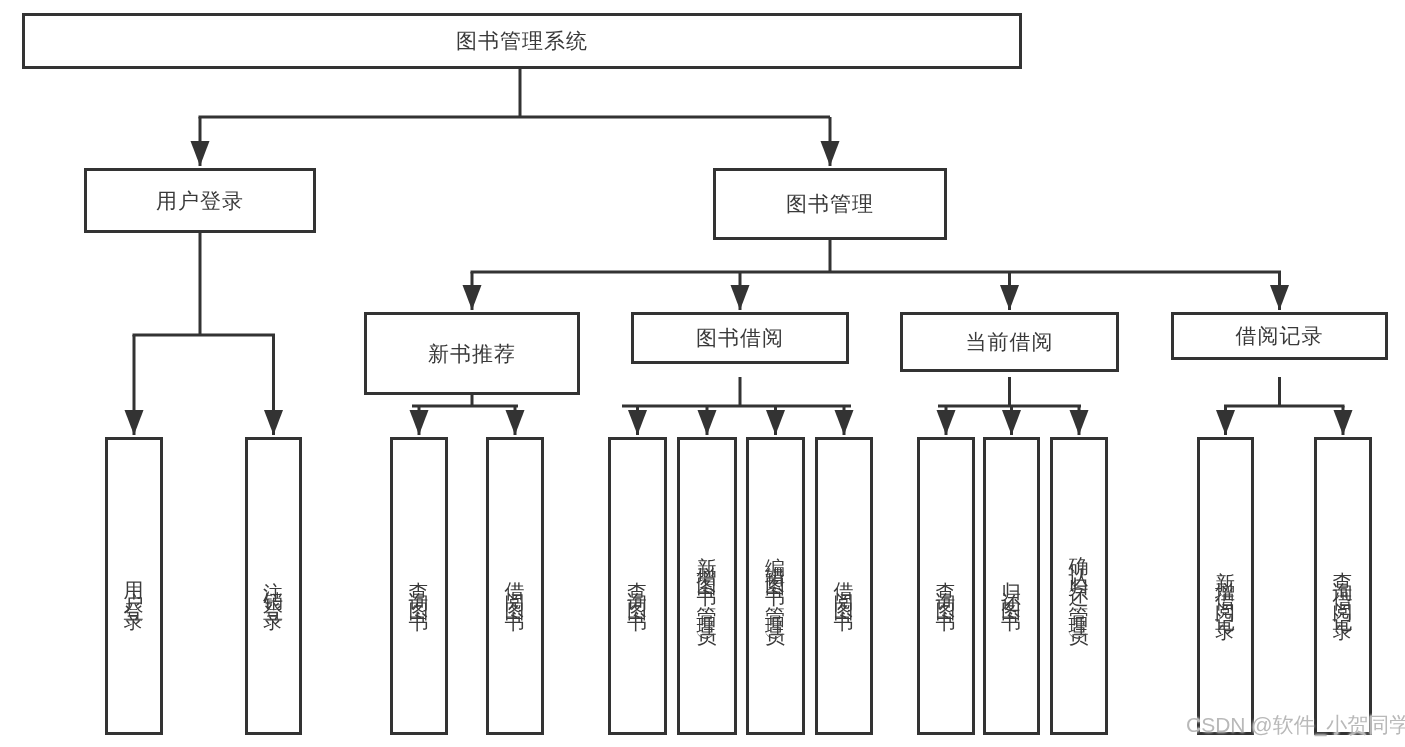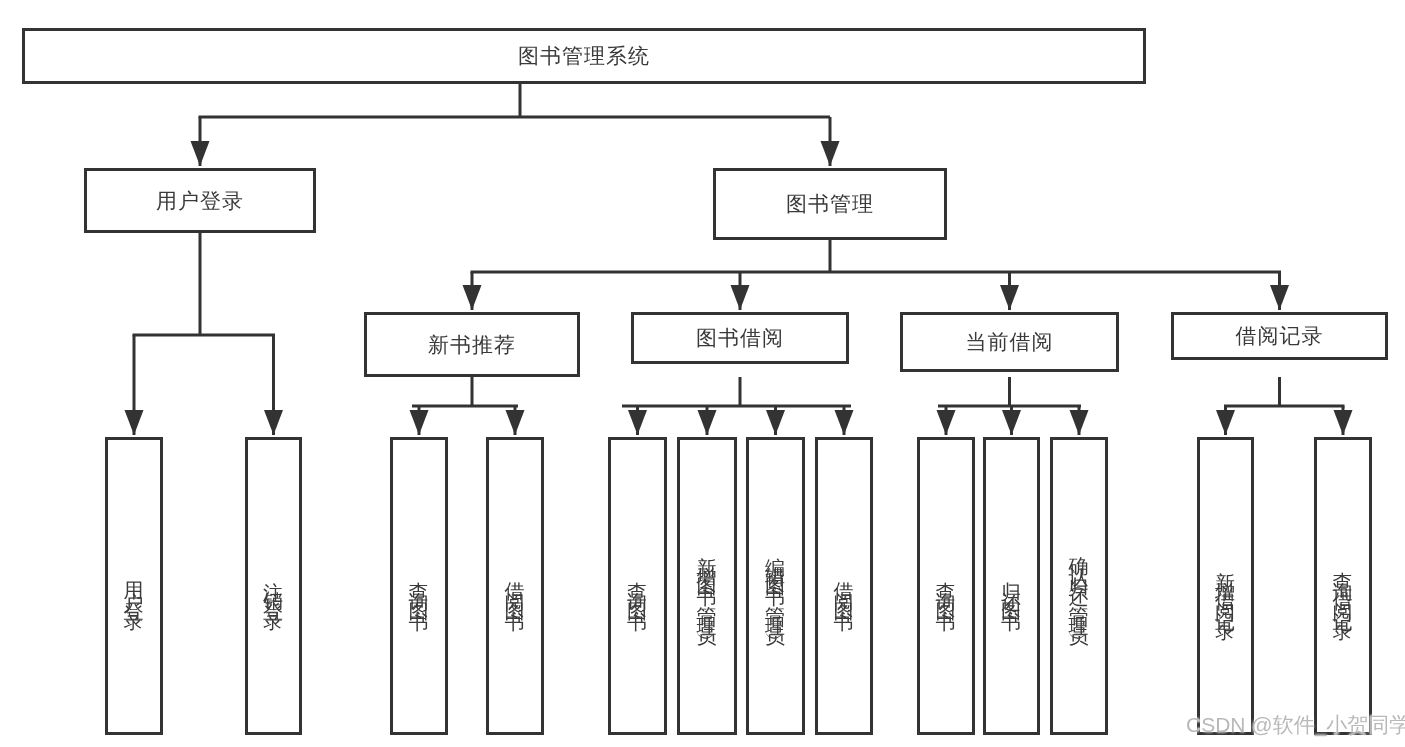--- a/index.html
+++ b/index.html
@@ -113,32 +113,32 @@
     <path class="ln" d="M946,406 V435" marker-end="url(#arrow)"></path>
     <path class="ln" d="M1011.5,406 V435" marker-end="url(#arrow)"></path>
     <path class="ln" d="M1079,406 V435" marker-end="url(#arrow)"></path>
 
     <path class="ln" d="M1279.5,377 V406"></path>
     <path class="ln" d="M1224,406 H1344.5"></path>
     <path class="ln" d="M1225.5,406 V435" marker-end="url(#arrow)"></path>
     <path class="ln" d="M1343,406 V435" marker-end="url(#arrow)"></path>
   </svg>
 
-  <div class="node hbox" style="left:22px; top:28px; width:1124px; height:56px">
+  <div class="node hbox" style="left:22px; top:13px; width:1000px; height:56px">
     <span>图书管理系统</span>
   </div>
 
   <div class="node hbox" style="left:84px; top:168px; width:232px; height:65px">
     <span>用户登录</span>
   </div>
   <div class="node hbox" style="left:713px; top:168px; width:234px; height:72px">
     <span>图书管理</span>
   </div>
 
-  <div class="node hbox" style="left:364px; top:312px; width:216px; height:65px">
+  <div class="node hbox" style="left:364px; top:312px; width:216px; height:83px">
     <span>新书推荐</span>
   </div>
   <div class="node hbox" style="left:631px; top:312px; width:218px; height:52px">
     <span>图书借阅</span>
   </div>
   <div class="node hbox" style="left:900px; top:312px; width:219px; height:60px">
     <span>当前借阅</span>
   </div>
   <div class="node hbox" style="left:1171px; top:312px; width:217px; height:48px">
     <span>借阅记录</span>

